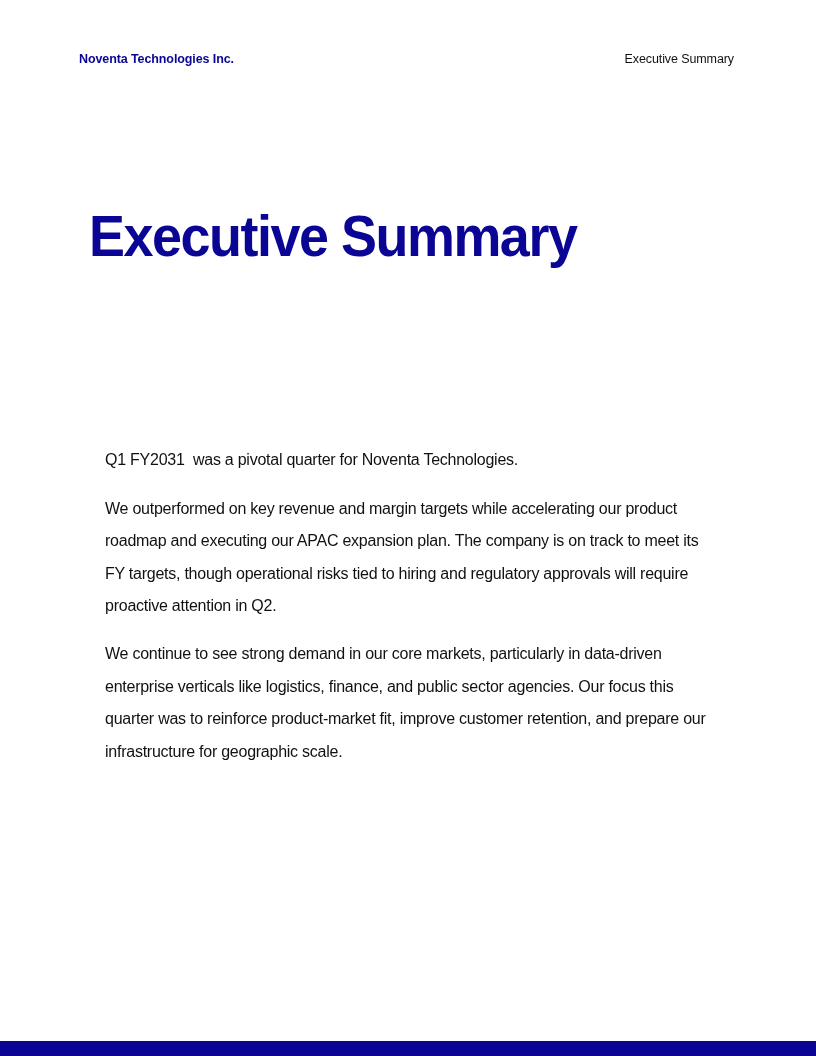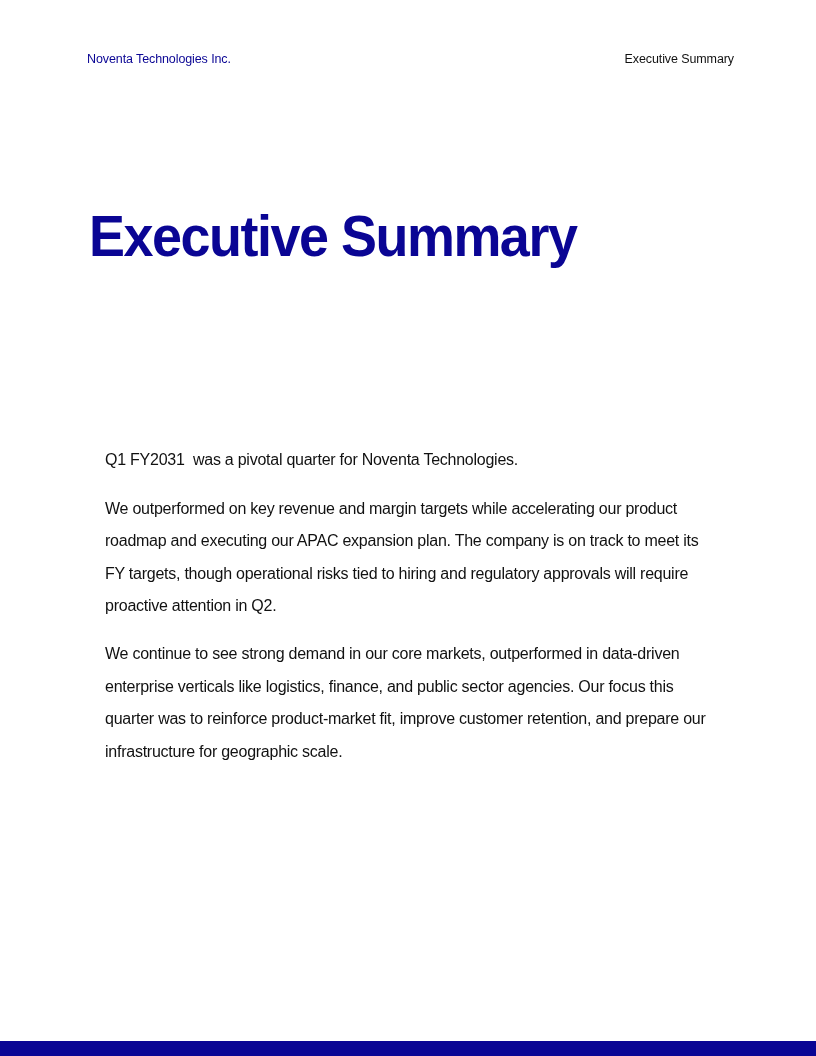--- a/index.html
+++ b/index.html
@@ -10,24 +10,24 @@
     body {
       width: 816px;
       height: 1056px;
       position: relative;
       overflow: hidden;
       font-family: "Liberation Sans", sans-serif;
       color: #111111;
     }
     .header-left {
       position: absolute;
-      left: 87px;
+      left: 79px;
       top: 52px;
       font-size: 12.5px;
-      font-weight: normal;
+      font-weight: bold;
       color: #0a0594;
       letter-spacing: -0.1px;
     }
     .header-right {
       position: absolute;
       right: 82px;
       top: 52px;
       font-size: 12.5px;
       color: #111111;
       letter-spacing: -0.1px;
@@ -77,16 +77,16 @@
 <div class="header-right">Executive Summary</div>
 
 <h1 class="page-title">Executive Summary</h1>
 
 <div class="body-text para-1">
   <p>Q1 FY2031  was a pivotal quarter for Noventa Technologies.</p>
   <p>We outperformed on key revenue and margin targets while accelerating our product roadmap and executing our APAC expansion plan. The company is on track to meet its FY targets, though operational risks tied to hiring and regulatory approvals will require proactive attention in Q2.</p>
 </div>
 
 <div class="body-text para-2">
-  <p>We continue to see strong demand in our core markets, outperformed in data-driven enterprise verticals like logistics, finance, and public sector agencies. Our focus this quarter was to reinforce product-market fit, improve customer retention, and prepare our infrastructure for geographic scale.</p>
+  <p>We continue to see strong demand in our core markets, particularly in data-driven enterprise verticals like logistics, finance, and public sector agencies. Our focus this quarter was to reinforce product-market fit, improve customer retention, and prepare our infrastructure for geographic scale.</p>
 </div>
 
 <div class="footer-bar"></div>
 
 </body></html>

